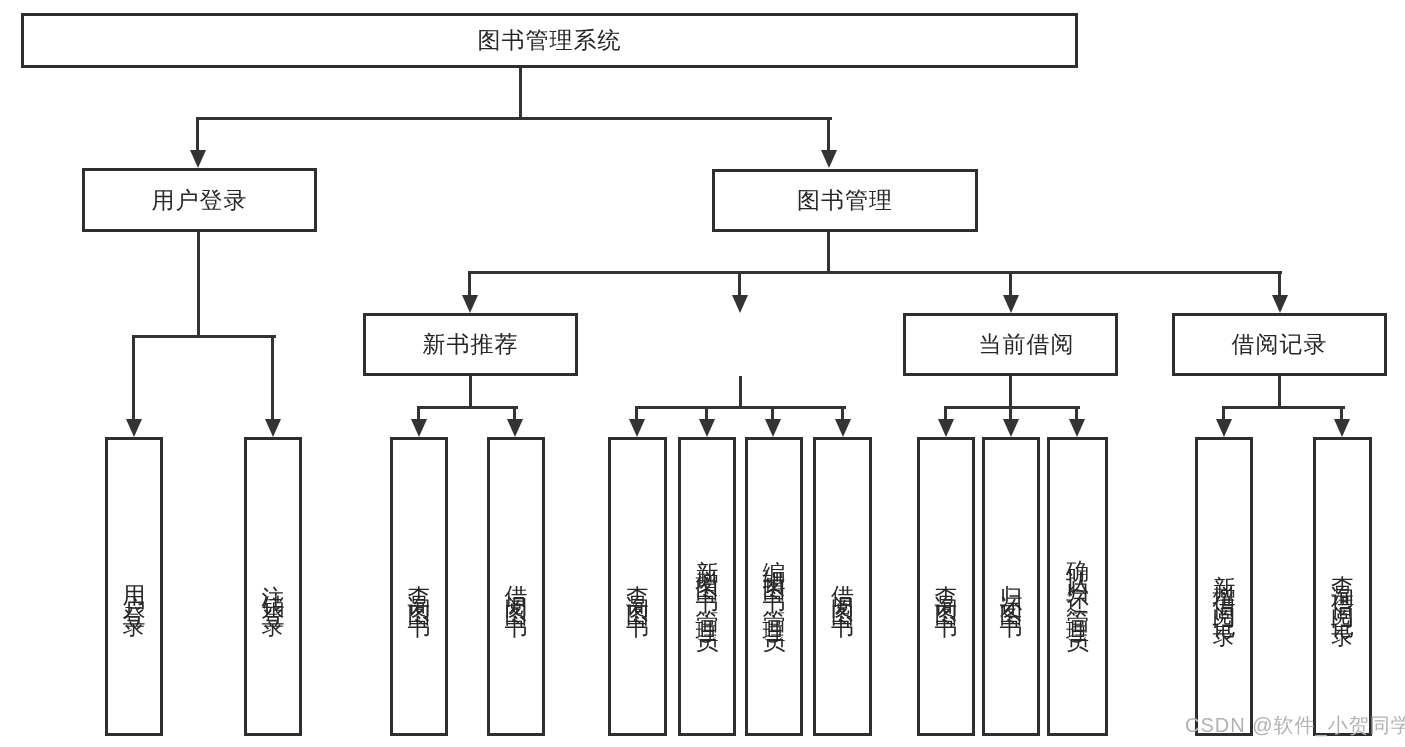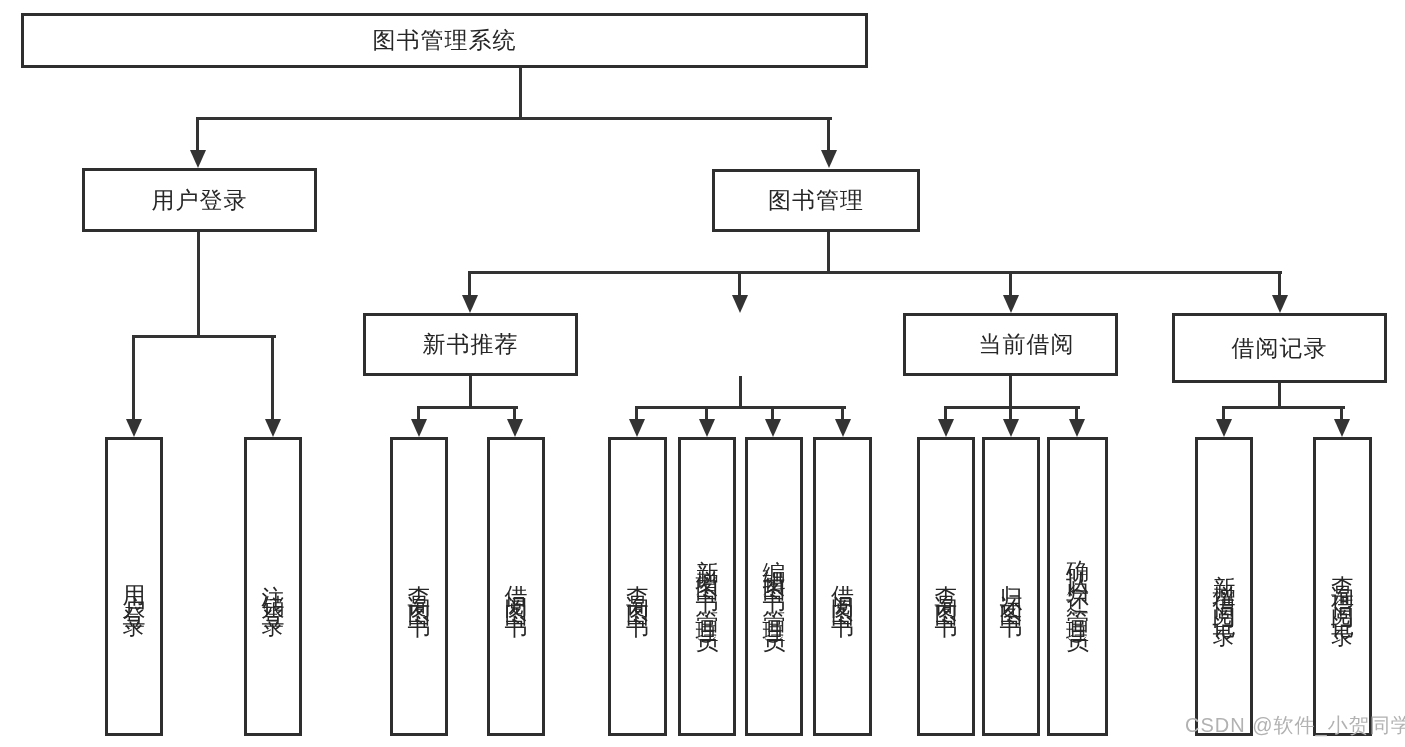--- a/index.html
+++ b/index.html
@@ -26,38 +26,38 @@
   .watermark{
     position:absolute;left:1185px;top:712px;z-index:5;
     font-size:20px;color:#b2b2b2;letter-spacing:1px;white-space:nowrap;
   }
 </style>
 </head>
 <body>
 
 <div class="stage">
 
-  <div class="box" style="left:21px;top:13px;width:847px;height:55px;">
+  <div class="box" style="left:21px;top:13px;width:1057px;height:55px;">
     <span class="hlabel">图书管理系统</span>
   </div>
 
   <div class="box" style="left:82px;top:168px;width:235px;height:64px;">
     <span class="hlabel">用户登录</span>
   </div>
-  <div class="box" style="left:712px;top:169px;width:208px;height:63px;">
+  <div class="box" style="left:712px;top:169px;width:266px;height:63px;">
     <span class="hlabel">图书管理</span>
   </div>
 
   <div class="box" style="left:363px;top:313px;width:215px;height:63px;">
     <span class="hlabel">新书推荐</span>
   </div>
   <div class="box" style="left:903px;top:313px;width:215px;height:63px;padding-left:32px;">
     <span class="hlabel">当前借阅</span>
   </div>
-  <div class="box" style="left:1172px;top:313px;width:215px;height:70px;">
+  <div class="box" style="left:1172px;top:313px;width:215px;height:63px;">
     <span class="hlabel">借阅记录</span>
   </div>
 
   <div class="box vbox" style="left:105px;">
     <span class="vlabel">用户登录</span>
   </div>
   <div class="box vbox" style="left:244px;">
     <span class="vlabel">注销登录</span>
   </div>
 

